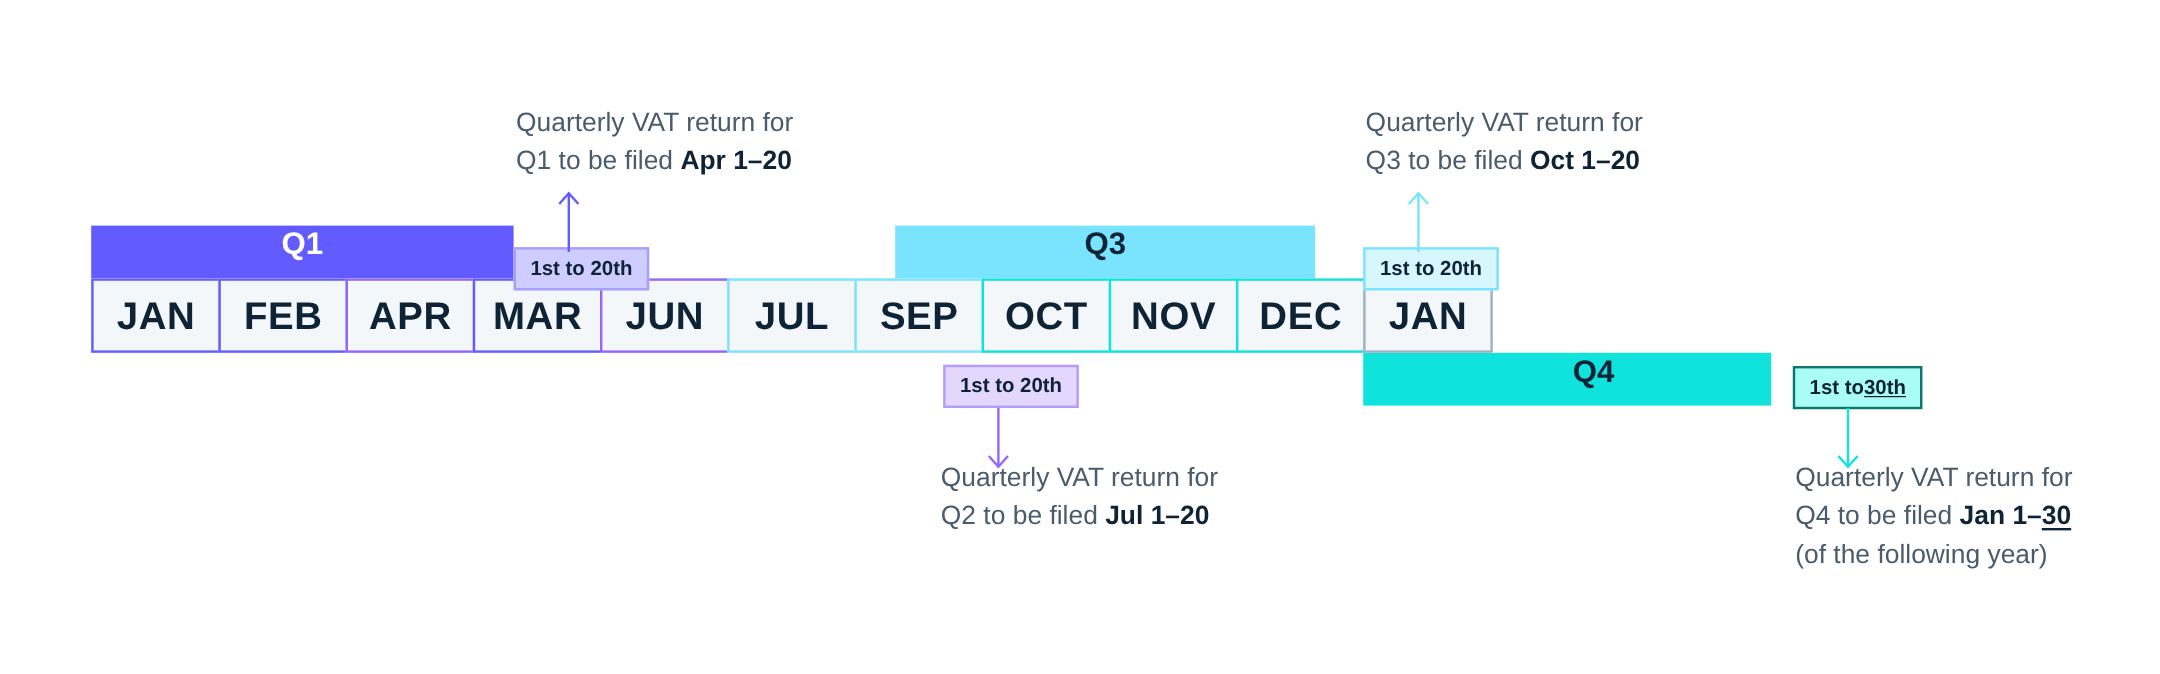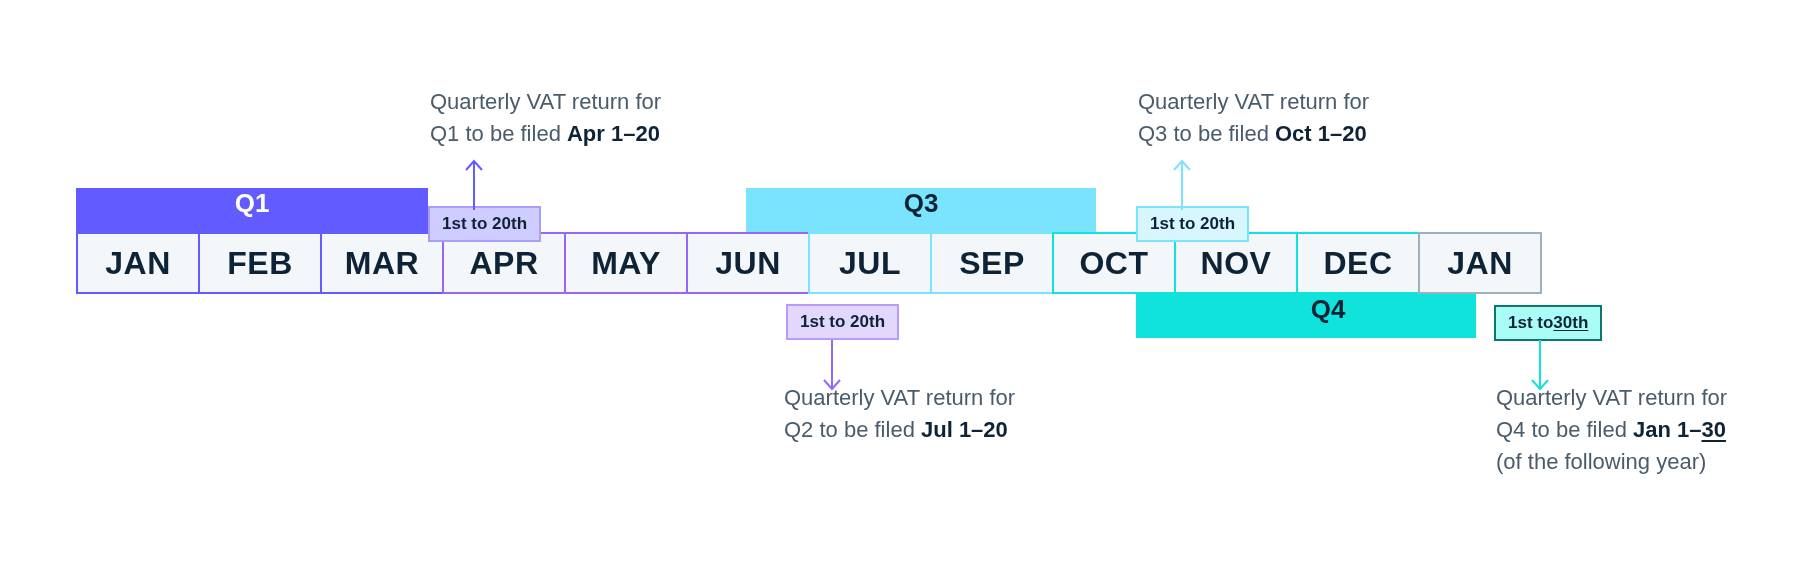--- a/index.html
+++ b/index.html
@@ -23,21 +23,21 @@
 
   
   .month-row {
     position: absolute;
     left: 76px;
     top: 232px;
     height: 62px;
     display: flex;
   }
   .month-cell {
-    width: 124px;
+    width: 108px;
     height: 62px;
     box-sizing: border-box;
     background: #f4f7fa;
     border: 2px solid #625bff;
     margin-left: -2px;
     display: flex;
     align-items: center;
     justify-content: center;
     font-size: 32px;
     font-weight: 700;
@@ -136,28 +136,25 @@
     <span>Q4</span>
   </div>
 
   <div class="month-row">
     <div class="month-cell mc-q1">
         <span>JAN</span>
       </div>
     <div class="month-cell mc-q1">
         <span>FEB</span>
       </div>
+    <div class="month-cell mc-q2">
+        <span>APR</span>
+      </div>
     <div class="month-cell mc-q1">
         <span>MAR</span>
-      </div>
-    <div class="month-cell mc-q2">
-        <span>APR</span>
-      </div>
-    <div class="month-cell mc-q2">
-        <span>MAY</span>
       </div>
     <div class="month-cell mc-q2">
         <span>JUN</span>
       </div>
     <div class="month-cell mc-q3">
         <span>JUL</span>
       </div>
     <div class="month-cell mc-q3">
         <span>SEP</span>
       </div>

